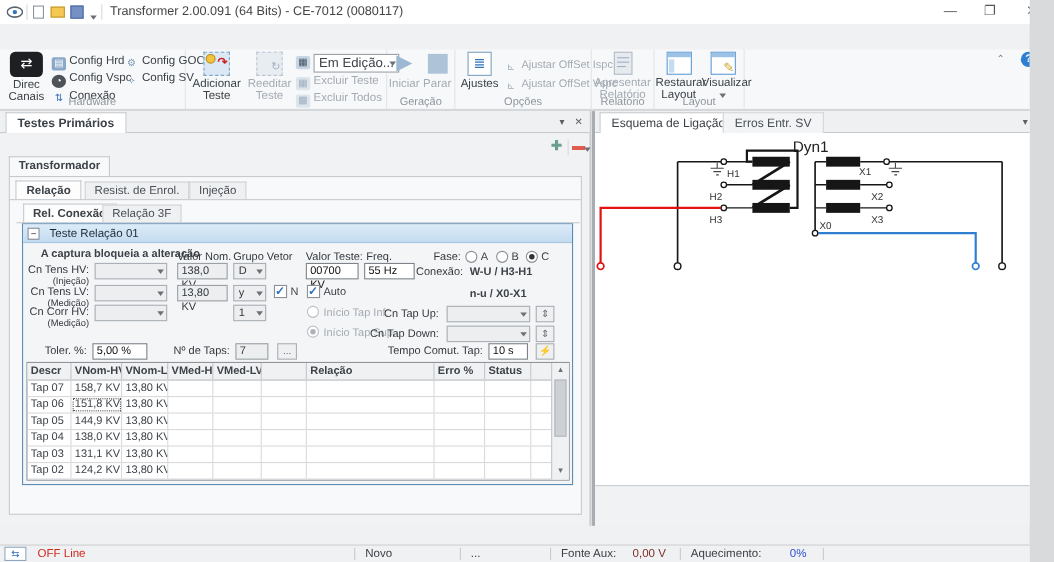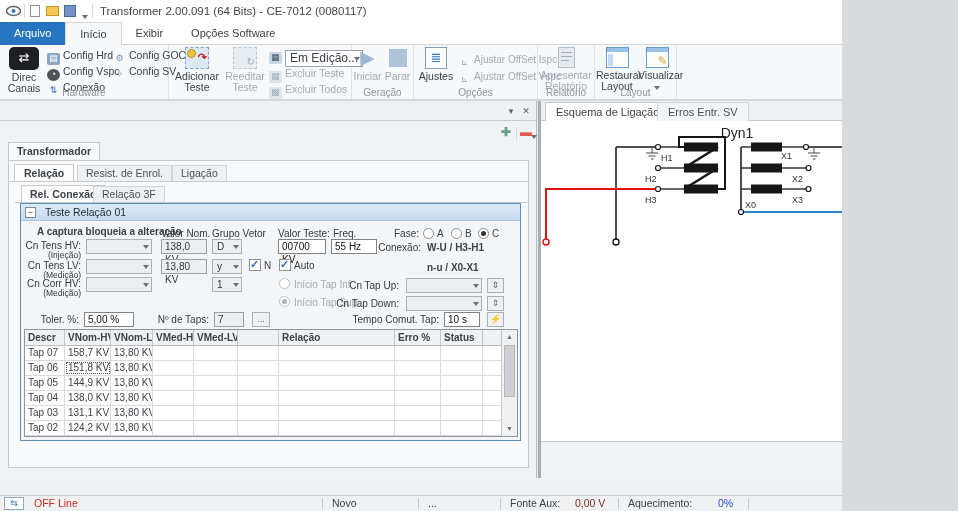--- a/index.html
+++ b/index.html
@@ -1,17 +1,17 @@
 <!DOCTYPE html>
 <html><head>
 <meta charset="utf-8">
 <style>
   * { margin:0; padding:0; box-sizing:border-box; font-family:"Liberation Sans",sans-serif; }
   html,body { background:#d8dadc; }
-  #app { position:relative; width:842px; height:511px; background:#f0f1f3; overflow:hidden; font-size:11px; color:#3c4248; }
+  #app { position:relative; width:936px; height:511px; background:#f0f1f3; overflow:hidden; font-size:11px; color:#3c4248; }
   .abs { position:absolute; }
 
   
   .titlebar { left:0; top:0; width:958px; height:22px; background:#fff; }
   .title-text { font-size:11.5px; color:#444; line-height:22px; }
   .winbtn { width:36px; height:22px; text-align:center; line-height:20px; color:#555; font-size:12px; }
   .vsep { width:1px; height:14px; background:#d7dadd; top:4px; }
 
   
   .tabsrow { left:0; top:22px; width:958px; height:23px; background:#fff; border-bottom:1px solid #d4d7da; }
@@ -103,26 +103,20 @@
     <span class="abs" style="left:46px;top:6px;width:13px;height:10px;background:#f5c853;border:1px solid #c49a2e"></span>
     <span class="abs" style="left:64px;top:5px;width:12px;height:12px;background:#7591c4;border:1px solid #4a69a0"></span>
     <span class="abs" style="left:82px;top:9px"><span class="caret" style="position:static;display:inline-block"></span></span>
     <span class="abs vsep" style="left:92px"></span>
     <span class="abs title-text" style="left:100px">Transformer 2.00.091 (64 Bits) - CE-7012 (0080117)</span>
     <span class="abs winbtn" style="left:846px">—</span>
     <span class="abs winbtn" style="left:882px">❐</span>
     <span class="abs winbtn" style="left:918px;width:40px">✕</span>
   </div>
 
-  <div class="abs tabsrow">
-    <span class="mtab blue">Arquivo</span>
-    <span class="mtab active">Início</span>
-    <span class="mtab">Exibir</span>
-    <span class="mtab">Opções Software</span>
-  </div>
 
   <div class="abs ribbon">
 
     <div class="rgroup" style="left:0;width:169px">
       <div class="bigbtn" style="left:3px;width:42px">
         <span class="bico" style="width:30px;height:23px;background:#1d1f22;border-radius:5px;color:#fff;font-size:13px;line-height:22px">⇄</span>
         <span>Direc Canais</span>
       </div>
       <div class="smrow" style="left:47px;top:3px"><span class="smico" style="background:#8aa9c8;color:#fff">▤</span><span>Config Hrd</span></div>
       <div class="smrow" style="left:47px;top:19px"><span class="smico" style="background:#4d5358;color:#fff;border-radius:50%">◔</span><span>Config Vspc</span></div>
@@ -207,35 +201,36 @@
     </div>
 
     <span class="abs" style="left:906px;top:3px;color:#7a8088;font-size:9px">⌃</span>
     <span class="abs" style="left:928px;top:2px;width:14px;height:14px;border-radius:50%;background:#2f7fd1;color:#fff;font-size:10px;font-weight:bold;text-align:center;line-height:14px">?</span>
   </div>
 
   <div class="abs main">
 
     <div class="abs leftpanel">
       <div class="panel-tabbar">
+        <span class="ptab on" style="left:5px">Testes Primários</span>
         <span class="tinybtn" style="left:504px;top:4px">▾</span>
         <span class="tinybtn" style="left:519px;top:4px">✕</span>
       </div>
 
       <span class="abs" style="left:501px;top:24px;color:#6a9f8d;font-size:12px;font-weight:bold">✚</span>
       <span class="abs vsep" style="left:516px;top:26px"></span>
       <span class="abs" style="left:520px;top:24px;color:#e05a4e;font-size:12px;font-weight:bold">▬</span>
       <span class="abs" style="left:531px;top:28px"><span class="caret" style="position:static;display:inline-block"></span></span>
 
       <span class="abs" style="left:8px;top:41px;height:18px;background:#f8f9fa;border:1px solid #c6cacd;border-bottom:none;padding:0 8px;line-height:17px;font-weight:bold;font-size:10.5px">Transformador</span>
       <div class="abs" style="left:8px;top:59px;width:521px;height:308px;background:#f8f9fa;border:1px solid #c6cacd"></div>
 
       <span class="abs" style="left:14px;top:63px;height:17px;background:#fdfdfd;border:1px solid #c6cacd;border-bottom:none;padding:0 9px;line-height:16px;font-weight:bold;font-size:10.5px">Relação</span>
       <span class="abs" style="left:77px;top:64px;height:16px;background:#eef0f2;border:1px solid #d0d4d7;border-bottom:none;padding:0 8px;line-height:15px;font-size:10.5px;color:#4a5056">Resist. de Enrol.</span>
-      <span class="abs" style="left:172px;top:64px;height:16px;background:#eef0f2;border:1px solid #d0d4d7;border-bottom:none;padding:0 8px;line-height:15px;font-size:10.5px;color:#4a5056">Ligação</span>
+      <span class="abs" style="left:172px;top:64px;height:16px;background:#eef0f2;border:1px solid #d0d4d7;border-bottom:none;padding:0 8px;line-height:15px;font-size:10.5px;color:#4a5056">Injeção</span>
       <div class="abs" style="left:9px;top:80px;width:519px;height:1px;background:#c6cacd"></div>
 
       <span class="abs" style="left:21px;top:84px;height:17px;background:#fdfdfd;border:1px solid #c6cacd;border-bottom:none;padding:0 8px;line-height:16px;font-weight:bold;font-size:10.5px">Rel. Conexão</span>
       <span class="abs" style="left:93px;top:85px;height:16px;background:#eef0f2;border:1px solid #d0d4d7;border-bottom:none;padding:0 8px;line-height:15px;font-size:10.5px;color:#4a5056">Relação 3F</span>
       <div class="abs" style="left:15px;top:101px;width:512px;height:1px;background:#c6cacd"></div>
 
       <div class="groupbox" style="left:20px;top:102px;width:501px;height:238px">
         <div class="gbhead">
           <span class="collbtn">−</span>
           <span style="position:absolute;left:24px">Teste Relação 01</span>

